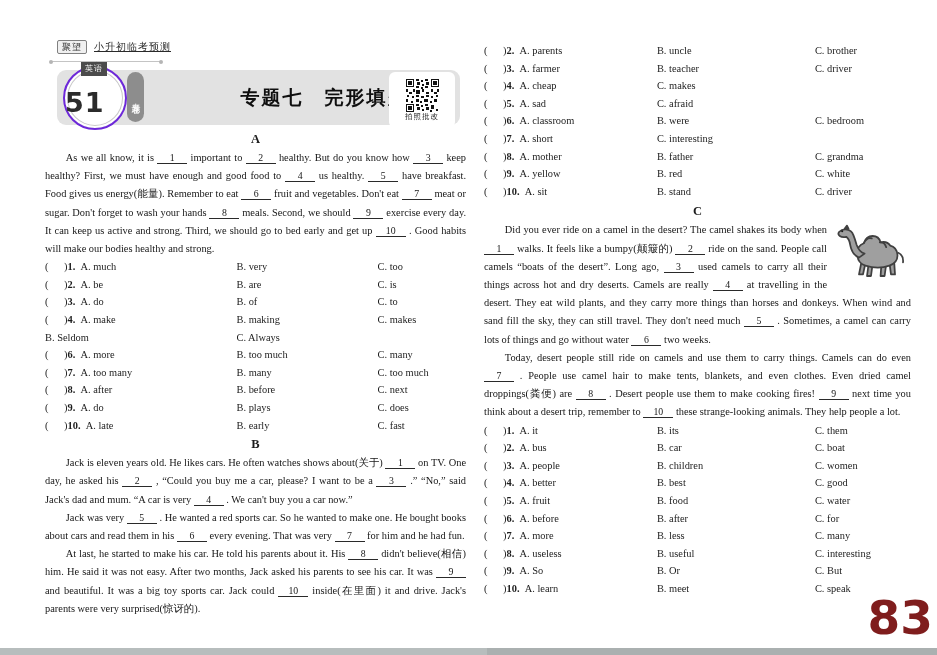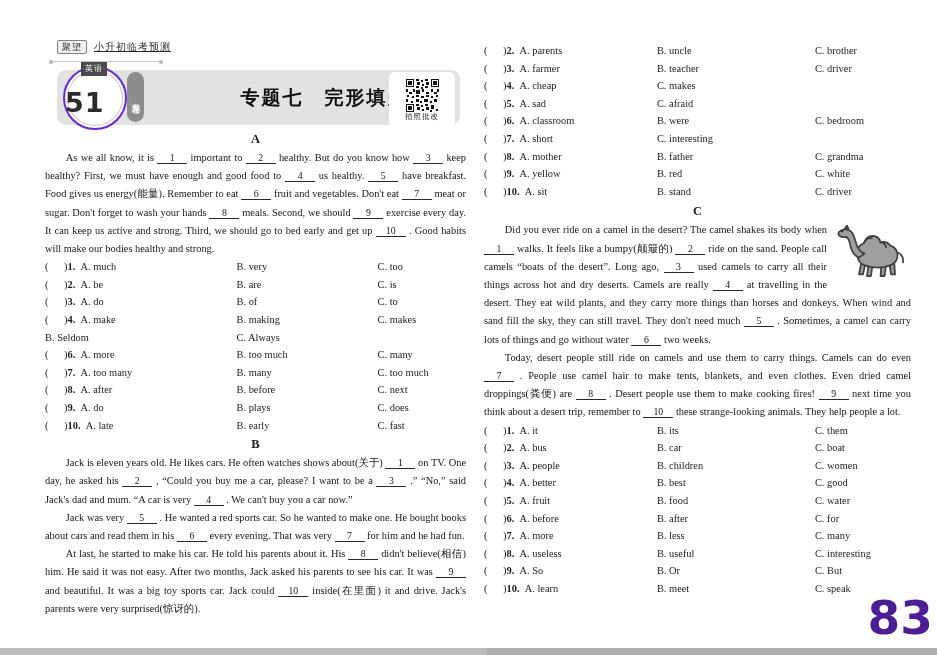--- a/index.html
+++ b/index.html
@@ -45,21 +45,21 @@
     text-align:center;text-indent:0;font-size:9.8px;line-height:11px;}
 
   .q-row{display:grid;grid-template-columns:45.5% 33.5% 21%;font-size:10.4px;line-height:17.6px;}
   .col-right .q-row{grid-template-columns:40.5% 37% 22.5%;}
   .q-row b{font-weight:bold;}
   .q-cell{white-space:nowrap;overflow:hidden;}
 
   .camel-wrap{float:right;width:76px;height:62px;margin:2px 0 2px 8px;}
 
   .page-num{position:absolute;right:4px;bottom:14px;
-    font-family:"DejaVu Sans","Liberation Sans",sans-serif;font-weight:bold;font-size:47px;line-height:1;color:#4c1d95;}
+    font-family:"DejaVu Sans","Liberation Sans",sans-serif;font-weight:bold;font-size:47px;line-height:1;color:#7f1d1d;}
   .bottom-bar{position:absolute;left:0;right:0;bottom:0;height:7px;
     background:linear-gradient(90deg,#b7bdbd 0%,#b7bdbd 52%,#aab0b0 52%,#aab0b0 100%);}
 </style>
 </head>
 <body>
 
 <div class="brand">
   <span class="brand-box">聚望</span>
   <span class="brand-series">小升初临考预测</span>
 </div>

